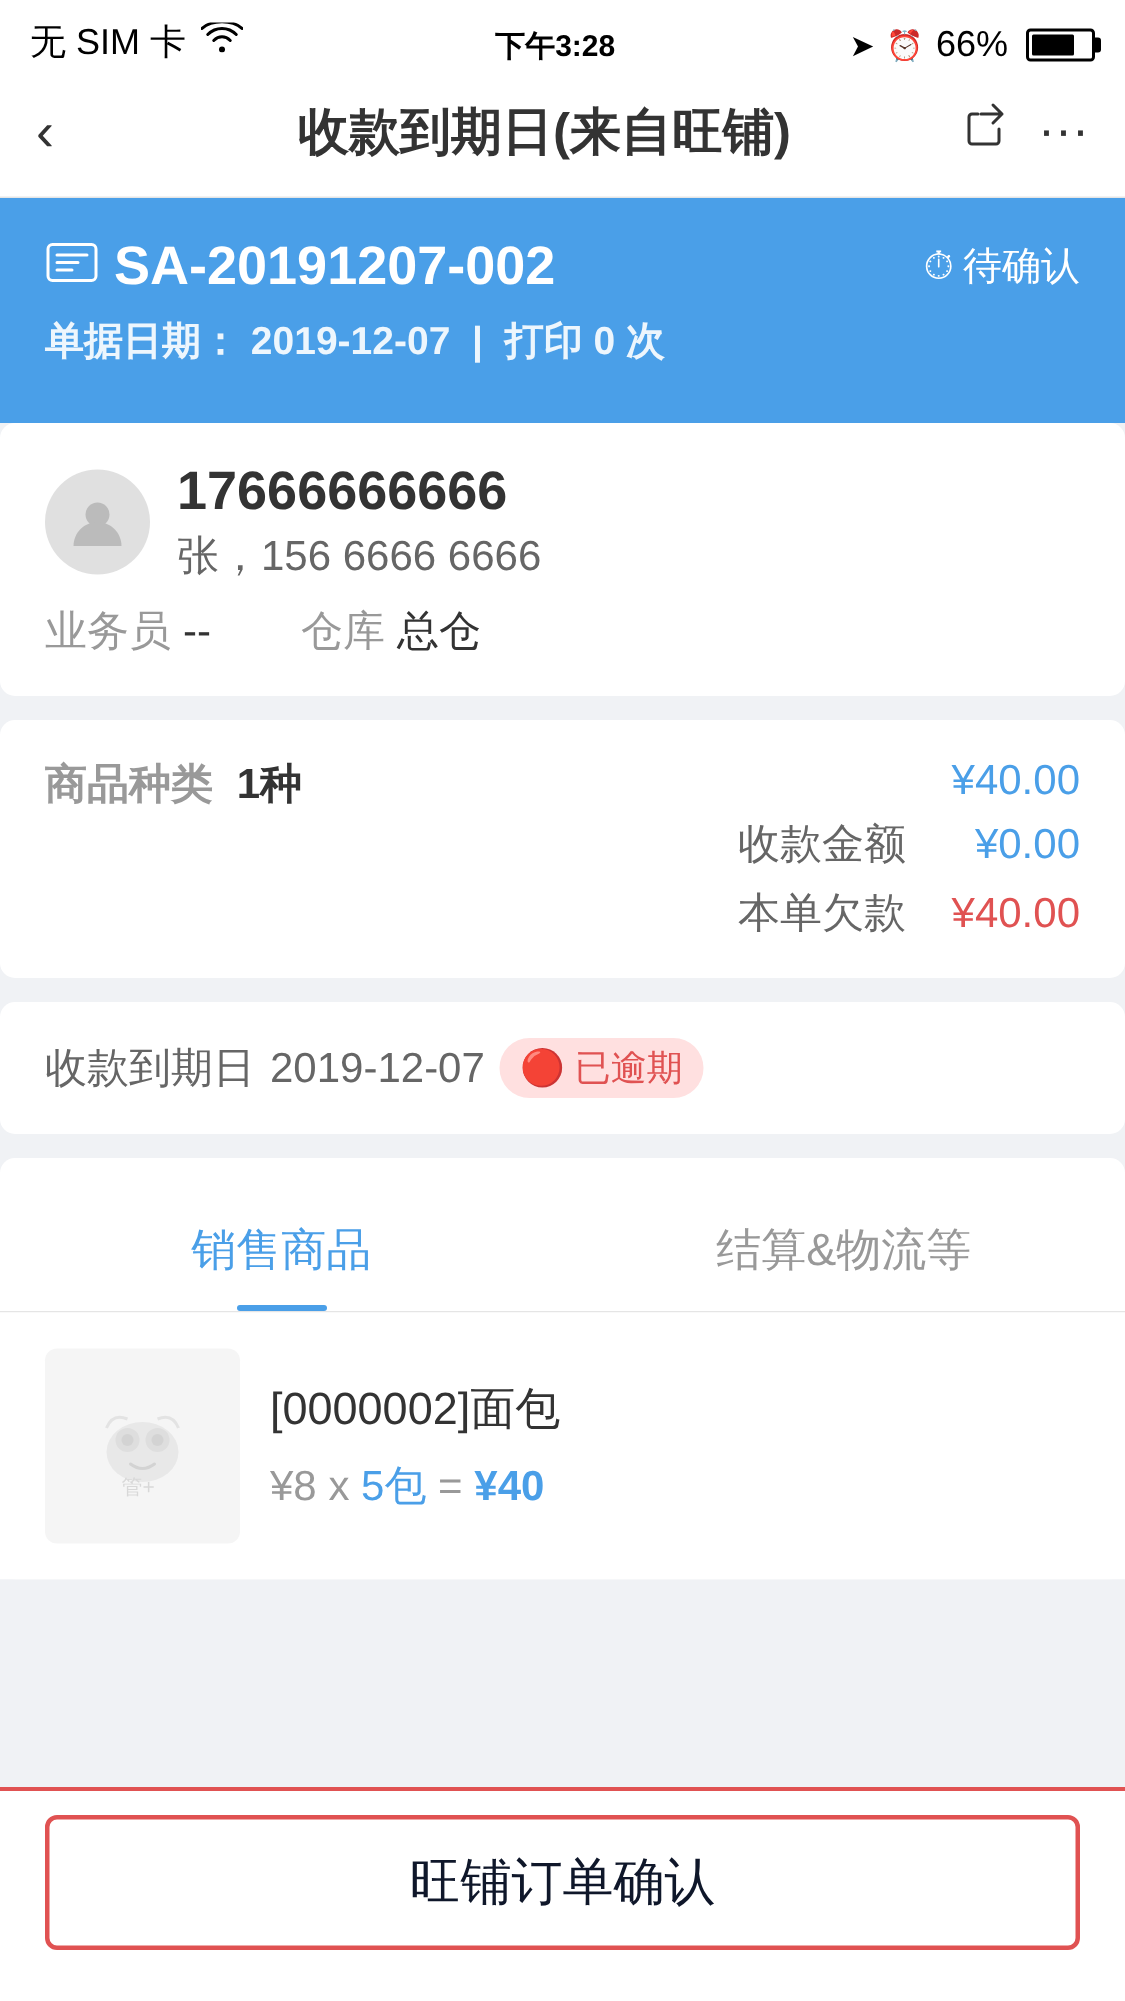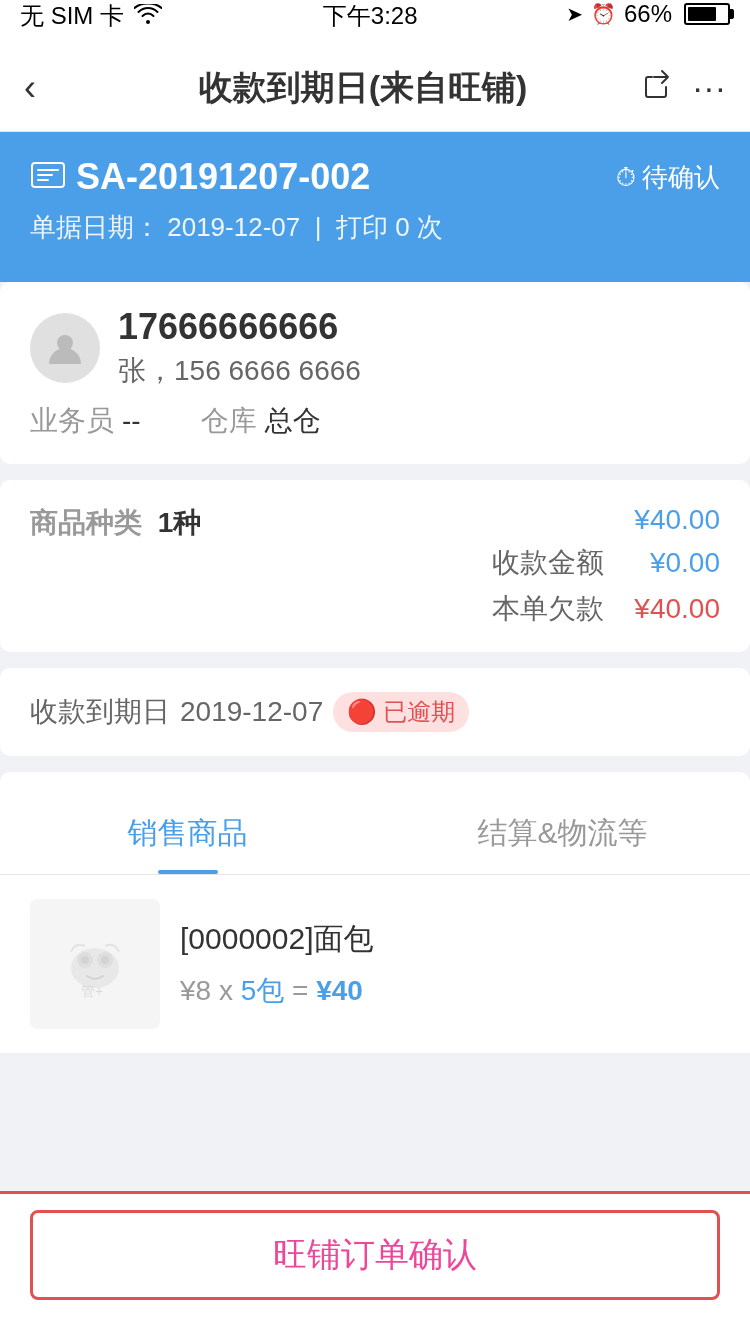--- a/index.html
+++ b/index.html
@@ -12,29 +12,29 @@
       font-size: 28px;
       color: #333;
     }
 
     
     .status-bar {
       width: 750px;
       height: 44px;
       background: #fff;
       display: flex;
-      align-items: flex-start;
+      align-items: flex-end;
       justify-content: space-between;
       padding: 0 20px;
       font-size: 24px;
       color: #000;
       gap: 32px;
     }
     .status-left { display: flex; align-items: center; gap: 10px; }
-    .status-center { font-size: 24px; font-weight: 400; margin-left: 12px; }
+    .status-center { font-size: 20px; font-weight: 700; margin-left: 12px; }
     .status-right { display: flex; align-items: center; gap: 8px; font-size: 24px; }
 
     
     .nav-bar {
       width: 750px;
       height: 88px;
       background: #fff;
       display: flex;
       align-items: center;
       padding: 0 24px;
@@ -86,20 +86,21 @@
     .order-status {
       font-size: 26px;
       color: #fff;
       display: flex;
       align-items: center;
       gap: 6px;
     }
     .order-date {
       font-size: 26px;
       color: rgba(255,255,255,0.9);
+      font-weight: bold;
     }
 
     
     .card {
       background: #fff;
       margin-bottom: 16px;
       border-radius: 10px;
     }
 
     
@@ -281,21 +282,21 @@
       padding: 16px 30px 34px;
       border-top: 3px solid #e05252;
     }
     .confirm-btn {
       width: 100%;
       height: 90px;
       background: #fff;
       border: 3px solid #e05252;
       border-radius: 8px;
       font-size: 34px;
-      color: #ec4899;
+      color: #0f172a;
       cursor: pointer;
       display: flex;
       align-items: center;
       justify-content: center;
       font-weight: 500;
     }
     .battery-icon {
       display: inline-block;
       width: 46px;
       height: 22px;

